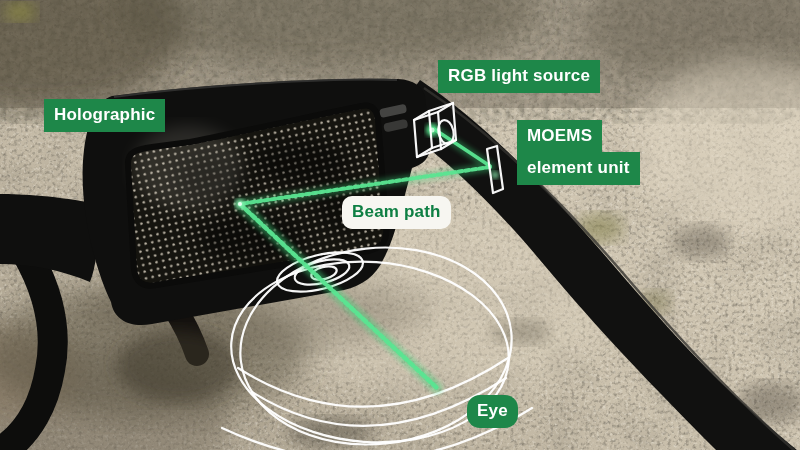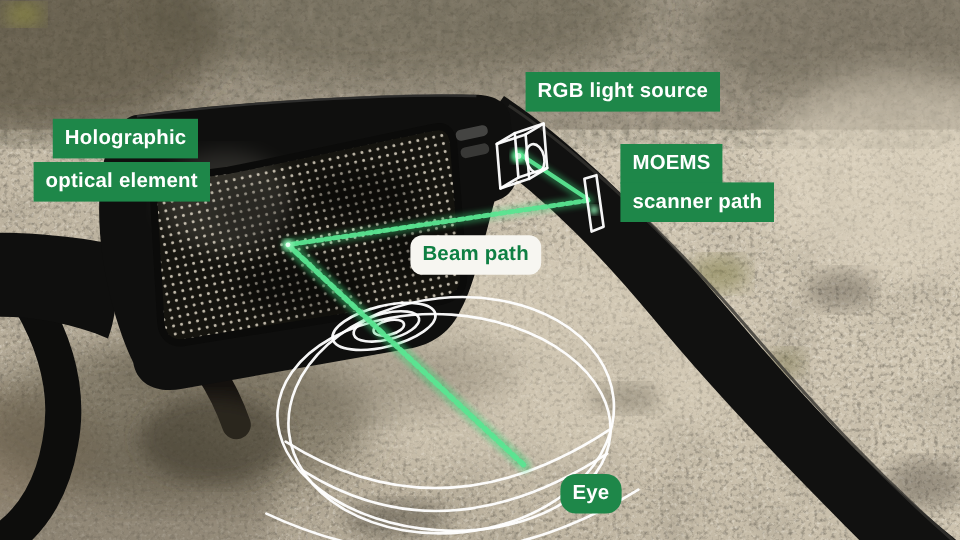--- a/index.html
+++ b/index.html
@@ -173,20 +173,19 @@
     <path class="wf" d="M 414,120 L 429,111 M 438,112 L 453,103 M 441,149 L 456,140 M 417,157 L 432,148"></path>
     <ellipse class="wf" cx="446" cy="132" rx="7.5" ry="12" transform="rotate(-12 446 132)"></ellipse>
   </g>
 
   <g>
     <path class="wf" d="M 487,149 L 497,146 L 503,189 L 493,193 Z" fill="rgba(255,255,255,0.14)"></path>
   </g>
 </svg>
 
 <div class="badge green" style="left:28px;top:99px;margin-left:16px;">Holographic</div>
-<div class="badge green" style="left:28px;top:135px;">optical element</div>
 <div class="badge green" style="left:438px;top:60px;">RGB light source</div>
 <div class="badge green" style="left:517px;top:120px;">MOEMS</div>
-<div class="badge green" style="left:517px;top:152px;">scanner path</div>
+<div class="badge green" style="left:517px;top:152px;">element unit</div>
 <div class="badge white" style="left:342px;top:196px;">Beam path</div>
 <div class="badge green" style="left:467px;top:395px;border-radius:13px;">Eye</div>
 
 </div>
 
 </body></html>

